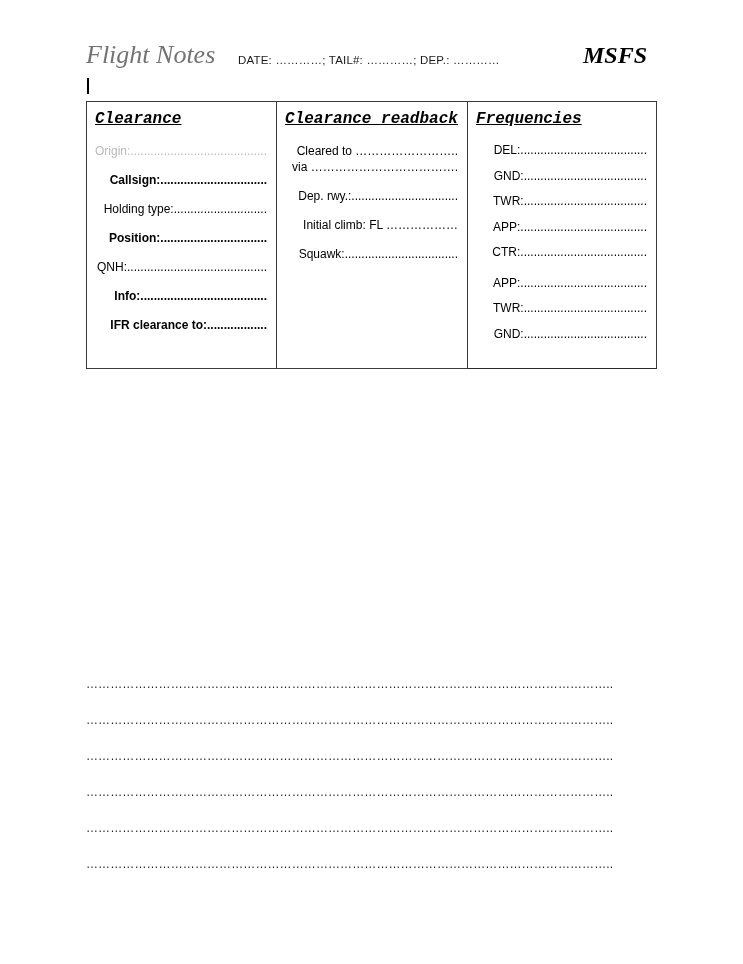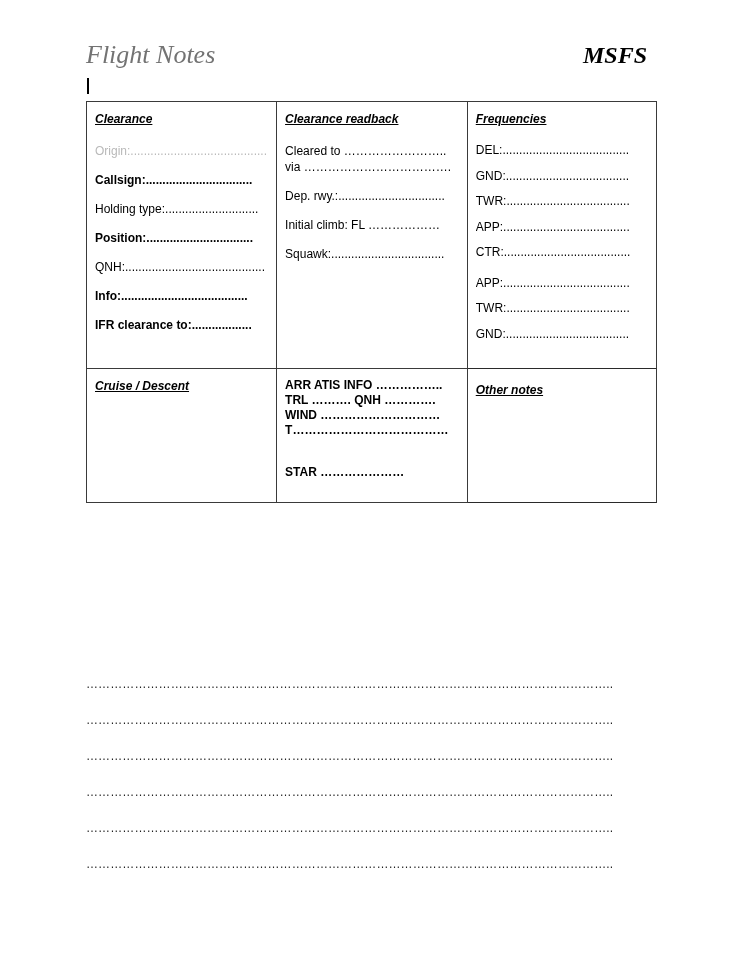--- a/index.html
+++ b/index.html
@@ -94,36 +94,37 @@
   .r1 .cell.colc { padding-bottom: 12px; }
   .r2 .cell.colc { padding-top: 13px; padding-bottom: 12px; }
   .r3 .cell.colc { padding-top: 13px; }
 
   .cell-h1 { height: 245px; }
   .cell-h2 { height: 142px; }
   .cell-h3 { height: 112px; }
 
   
   .sec-title {
-    font-family: Liberation Sans, sans-serif;
+    font-family: Liberation Mono, monospace;
     font-weight: bold;
     font-style: italic;
-    font-size: 12px;
+    font-size: 16px;
     line-height: 17px;
     text-decoration: underline;
     margin: 0 0 15px 0;
     white-space: nowrap;
   }
   .fld {
     font-family: "Liberation Sans", sans-serif;
     font-size: 12px;
     line-height: 16px;
     margin: 0 0 13px 0;
     white-space: nowrap;
     overflow: hidden;
+    text-align: right;
   }
   .fld.tight { margin-bottom: 0; }
   .fld.b { font-weight: bold; margin-top: 9px; }
   .fld.gray { color: #b9b9b9; }
   .fld.freq { margin-bottom: 0; line-height: 15.5px; margin-top: 10px; }
   .fld.gap { margin-top: 15px; }
   .fld.atis { margin-bottom: 0; font-weight: bold; line-height: 15px; font-size: 12px; }
   .fld.star { font-weight: bold; margin-top: 26px; margin-bottom: 0; font-size: 12px; }
   .fld.cr2 { margin-bottom: 0; }
 
@@ -144,20 +145,21 @@
     overflow: hidden;
     white-space: nowrap;
     letter-spacing: 0.1px;
   }
 </style>
 </head>
 <body>
 
 <div id="header">
   <div id="doc-title">Flight Notes</div>
+  <div id="header-fields">DATE: …………; TAIL#: …………; DEP.: …………</div>
   <div id="brand">MSFS</div>
 </div>
 <div id="caret"></div>
 
 <table id="notes-table">
   <colgroup>
     <col class="tcol-a">
       <col class="tcol-b">
       <col class="tcol-c">
   </colgroup>
@@ -189,35 +191,20 @@
         <div class="fld freq">TWR:.....................................</div>
         <div class="fld freq">APP:......................................</div>
         <div class="fld freq">CTR:......................................</div>
         <div class="fld freq gap">APP:......................................</div>
         <div class="fld freq">TWR:.....................................</div>
         <div class="fld freq">GND:.....................................</div>
       </td>
     </tr>
 
 
-    <tr class="r3">
-      <td class="cell first cell-h3 cola">
-        <div class="sec-title">Cruise / Descent</div>
-      </td>
-      <td class="cell cell-h3 colb">
-        <div class="fld atis">ARR ATIS INFO ……………..</div>
-        <div class="fld atis">TRL ………. QNH ………….</div>
-        <div class="fld atis">WIND …………………………</div>
-        <div class="fld atis">T…………………………………</div>
-        <div class="fld star">STAR …………………</div>
-      </td>
-      <td class="cell cell-h3 colc">
-        <div class="sec-title">Other notes</div>
-      </td>
-    </tr>
   </tbody>
 </table>
 
 <div id="ruled">
   <div class="ruled-line">…………………………………………………………………………………………………………………..</div>
   <div class="ruled-line">…………………………………………………………………………………………………………………..</div>
   <div class="ruled-line">…………………………………………………………………………………………………………………..</div>
   <div class="ruled-line">…………………………………………………………………………………………………………………..</div>
   <div class="ruled-line">…………………………………………………………………………………………………………………..</div>
   <div class="ruled-line">…………………………………………………………………………………………………………………..</div>

